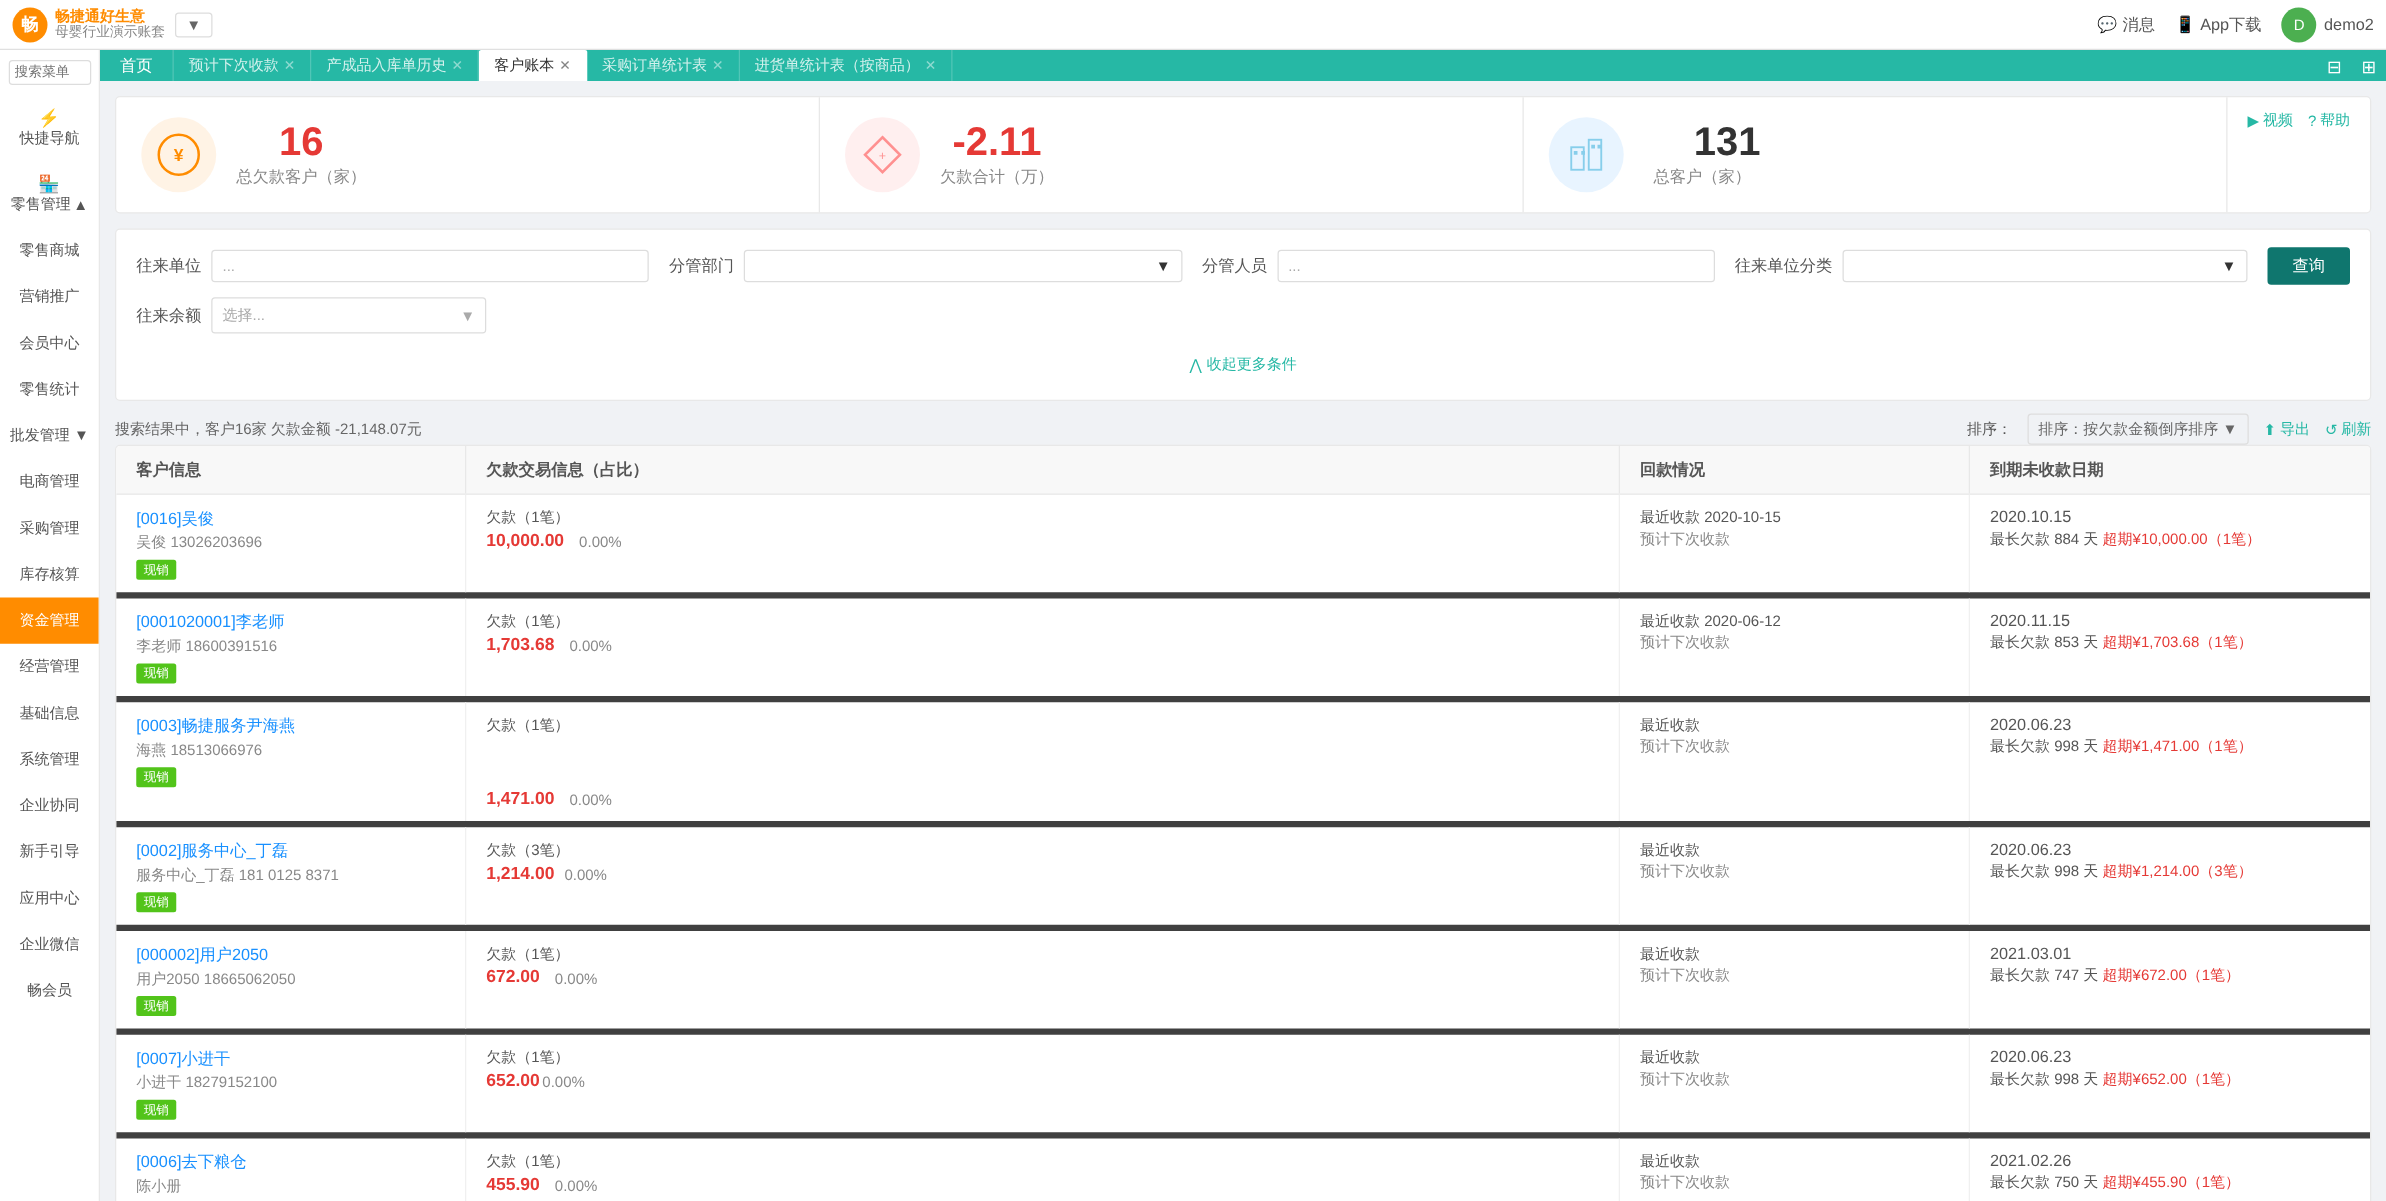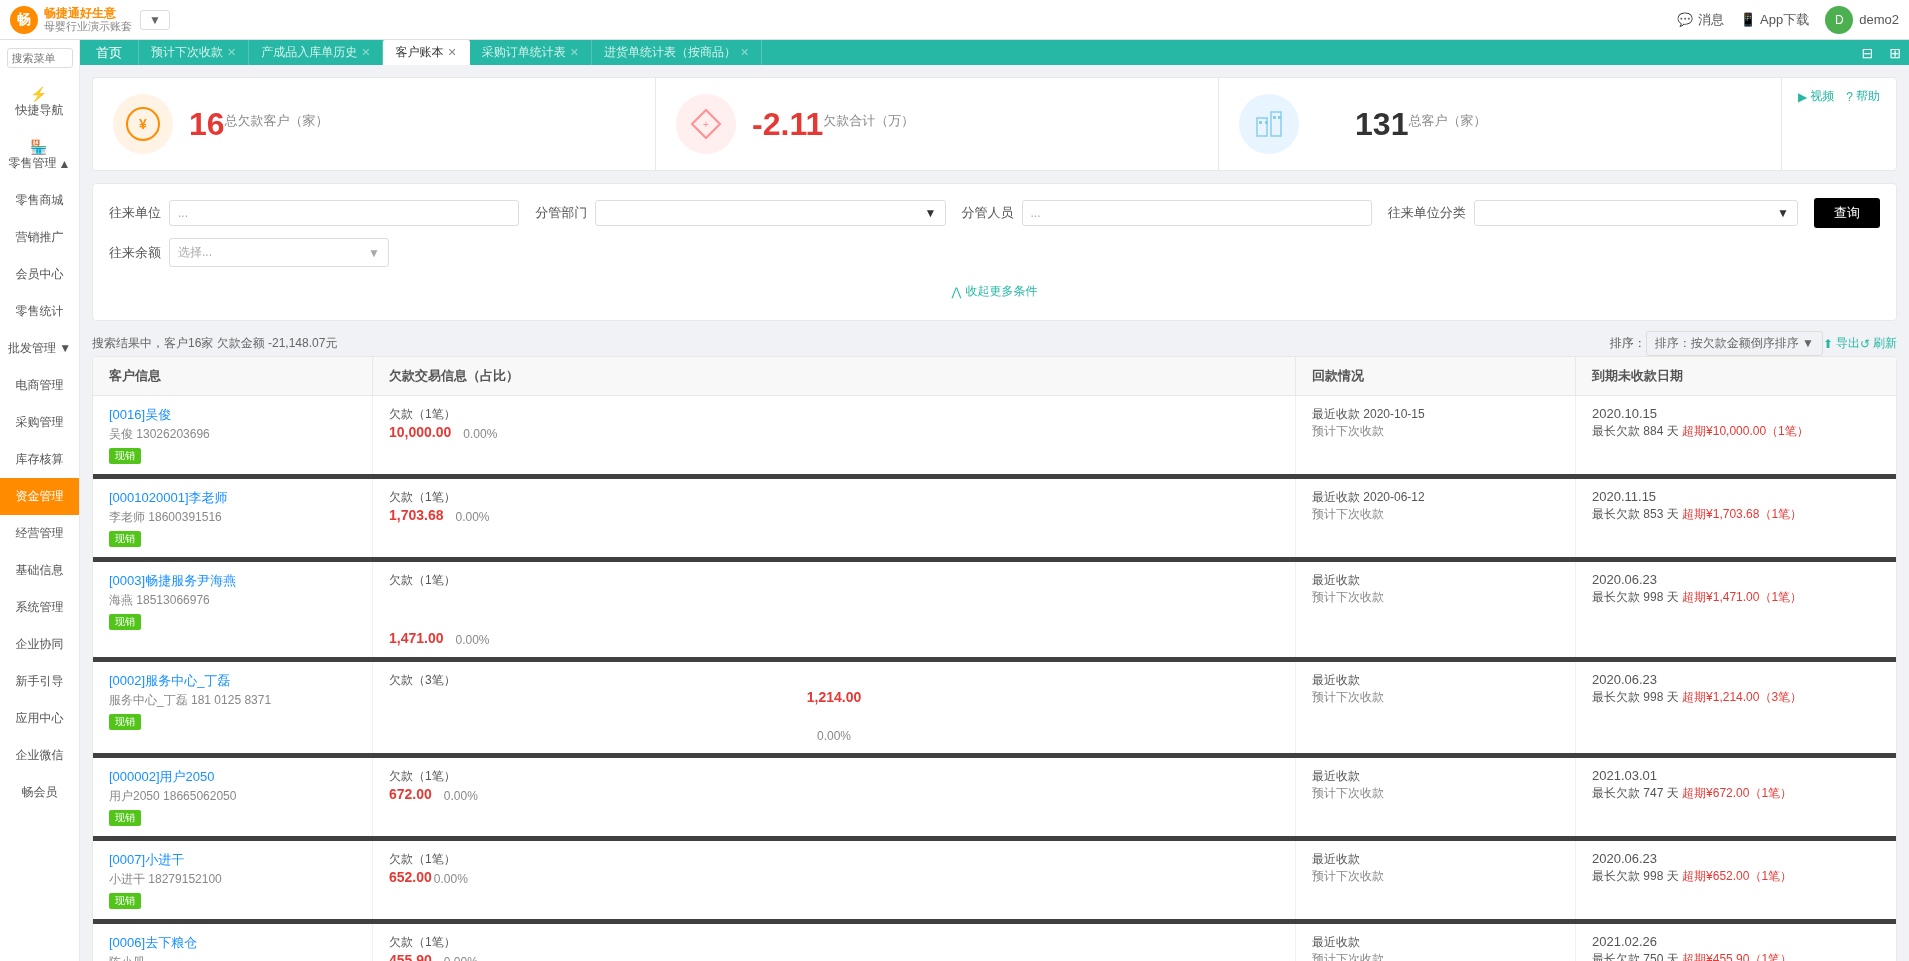--- a/index.html
+++ b/index.html
@@ -40,36 +40,36 @@
     .stat-card { flex: 1; display: flex; align-items: center; padding: 16px 20px; gap: 16px; border-right: 1px solid #e8e8e8; }
     .stat-card:last-child { border-right: none; }
     .stat-icon { width: 60px; height: 60px; border-radius: 50%; display: flex; align-items: center; justify-content: center; font-size: 28px; }
     .stat-icon.orange { background: rgba(255,140,0,0.1); color: #ff8c00; }
     .stat-icon.pink { background: rgba(255,100,100,0.1); color: #ff6464; }
     .stat-icon.blue { background: rgba(30,144,255,0.1); color: #1e90ff; }
     .stat-value { font-size: 32px; font-weight: bold; line-height: 1; }
     .stat-value.red { color: #e53935; }
     .stat-value.dark { color: #333; margin-left: 40px; }
     .stat-label { font-size: 13px; color: #888; margin-top: 4px; }
-    .stat-info { display: flex; flex-direction: row; }
+    .stat-info { display: flex; flex-direction: column; align-items: center; }
 
     
     .filter-area { background: #fff; border-radius: 4px; padding: 14px 16px; margin-bottom: 10px; border: 1px solid #e8e8e8; }
     .filter-row { display: flex; align-items: center; gap: 16px; margin-bottom: 10px; flex-wrap: wrap; }
     .filter-item { display: flex; align-items: center; gap: 8px; flex: 1; min-width: 200px; }
     .filter-item label { font-size: 13px; color: #555; white-space: nowrap; }
     .filter-input { flex: 1; border: 1px solid #ddd; border-radius: 3px; padding: 5px 8px; font-size: 12px; color: #333; display: flex; align-items: center; justify-content: space-between; cursor: pointer; }
     .select-input { flex: 1; border: 1px solid #ddd; border-radius: 3px; padding: 5px 8px; font-size: 12px; display: flex; align-items: center; justify-content: space-between; cursor: pointer; color: #aaa; }
-    .query-btn { background: #000000; color: #fff; border: none; padding: 6px 20px; border-radius: 3px; cursor: pointer; font-size: 13px; }
+    .query-btn { background: #0f766e; color: #fff; border: none; padding: 6px 20px; border-radius: 3px; cursor: pointer; font-size: 13px; }
     .collapse-row { display: flex; justify-content: center; align-items: center; padding: 6px; }
     .collapse-btn { color: #26b8a5; cursor: pointer; font-size: 12px; display: flex; align-items: center; gap: 4px; }
 
     
     .results-bar { display: flex; align-items: center; justify-content: space-between; margin-bottom: 0; font-size: 12px; color: #666; }
-    .results-bar .actions { display: flex; align-items: center; }
+    .results-bar .actions { display: flex; align-items: center; gap: 12px; }
     .action-btn { color: #26b8a5; cursor: pointer; display: flex; align-items: center; gap: 3px; }
     .sort-select { border: 1px solid #ddd; border-radius: 3px; padding: 3px 8px; font-size: 12px; cursor: pointer; }
 
     
     .data-table { background: #fff; border-radius: 4px; border: 1px solid #e8e8e8; overflow: hidden; }
     .table-header { display: grid; grid-template-columns: 280px 1fr 280px 320px; background: #f8f8f8; border-bottom: 1px solid #e8e8e8; }
     .th { padding: 10px 16px; font-size: 13px; color: #555; font-weight: bold; border-right: 1px solid #e8e8e8; }
     .th:last-child { border-right: none; }
     .table-row { display: grid; grid-template-columns: 280px 1fr 280px 320px; border-bottom: 5px solid #404040; }
     .td { padding: 10px 16px; font-size: 12px; border-right: 1px solid #f0f0f0; vertical-align: top; }
@@ -419,21 +419,21 @@
     </div>
   </div>
             <div class="table-row">
     <div class="td">
       <div class="customer-name">[0002]服务中心_丁磊</div>
       <div class="customer-phone">服务中心_丁磊 181 0125 8371</div>
       <div class="badge">现销</div>
     </div>
     <div class="td">
       <div class="debt-info">欠款（3笔）</div>
-      <div style="display:flex;align-items:center;gap:20px;flex-direction:column;">
+      <div style="display:flex;align-items:center;gap:8px;">
         <span class="debt-amount">1,214.00</span>
         <span class="ratio">0.00%</span>
       </div>
     </div>
     <div class="td">
       <div style="color:#555;font-size:12px;">最近收款</div>
       <div style="color:#888;font-size:12px;">预计下次收款</div>
     </div>
     <div class="td">
       <div class="date-val">2020.06.23</div>

